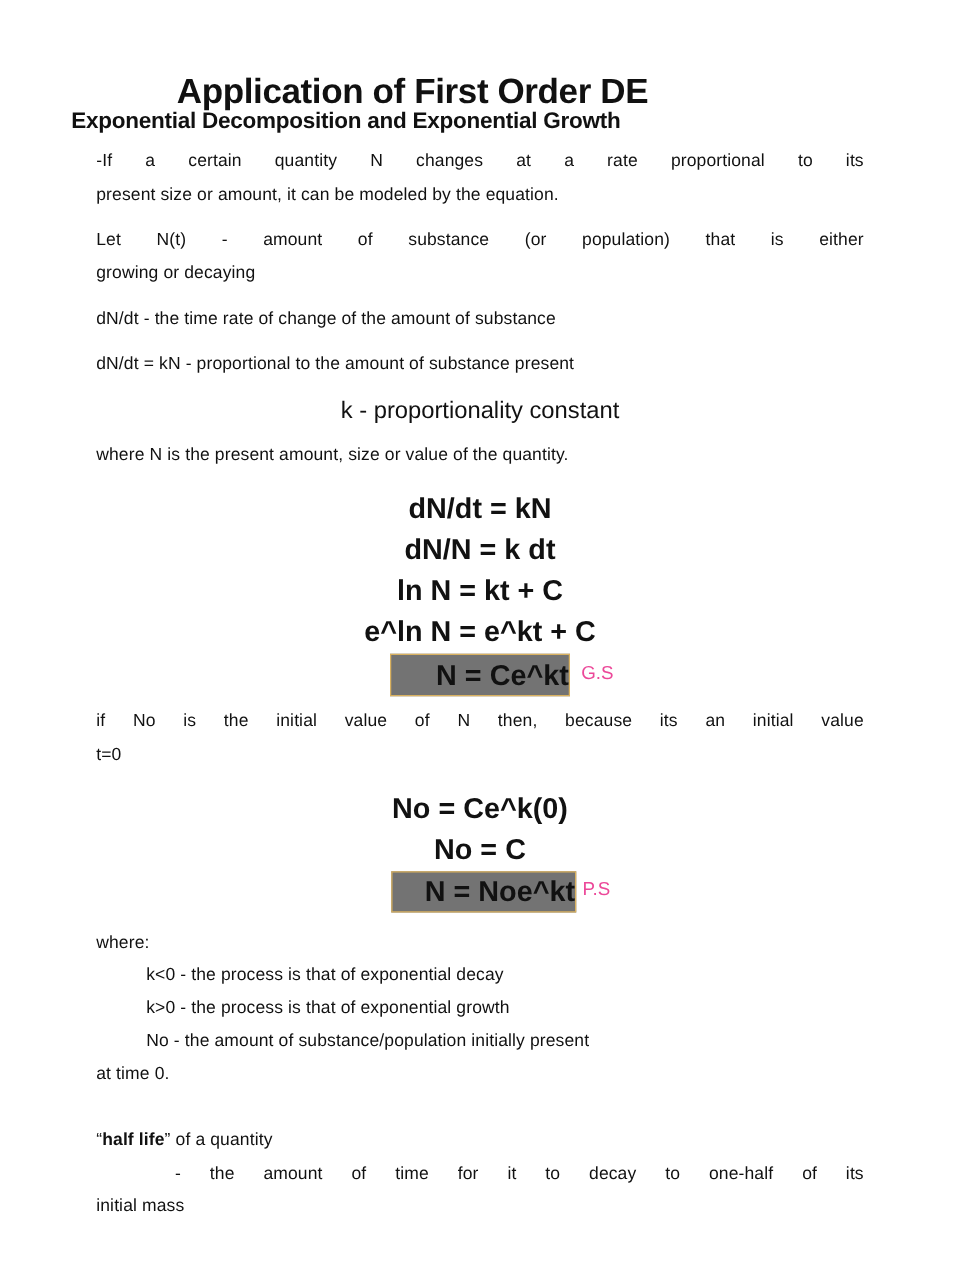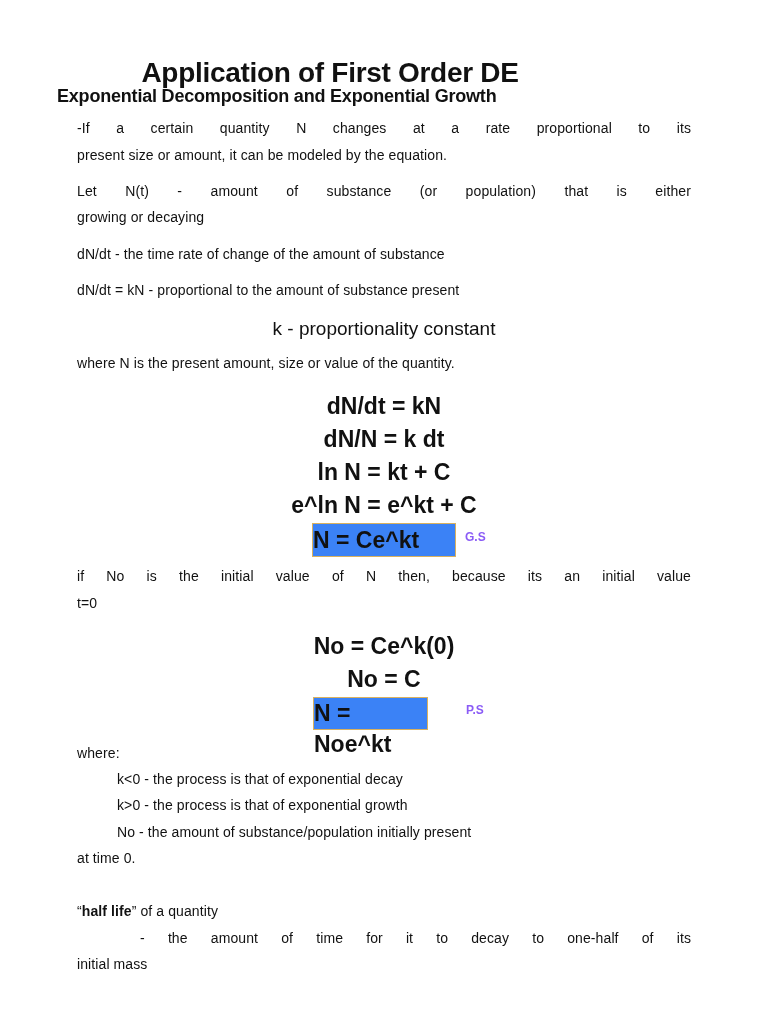--- a/index.html
+++ b/index.html
@@ -45,30 +45,30 @@
     }
     .eq {
       left: 0; width: 768px; text-align: center;
       font-size: 23px;
       font-weight: bold;
     }
     .boxed {
       position: absolute;
       border: 1.5px solid #d9b15f;
       box-sizing: border-box;
-      text-align: left;
+      text-align: right;
       font-size: 23px;
       font-weight: bold;
-      background: #3b82f6;
+      background: #737373;
     }
     .tag {
       position: absolute;
-      color: #8b5cf6;
-      font-size: 12px;
-      font-weight: bold;
+      color: #ec4899;
+      font-size: 15px;
+      font-weight: normal;
     }
     .indent { left: 117px; }
     .hl-bold { font-weight: bold; }
   </style>
 </head>
 <body>
 
 <h1 class="abs title">Application of First Order DE</h1>
 
 <div class="abs subtitle">Exponential Decomposition and Exponential Growth</div>
@@ -96,21 +96,21 @@
   <span>N = Ce^kt</span>
 </div>
 <div class="tag" style="left:465px; top:530px;">G.S</div>
 
 <div class="abs body-line justify" style="top:568px;">if No is the initial value of N then, because its an initial value</div>
 <div class="abs body-line" style="top:595px;">t=0</div>
 
 <div class="abs eq" style="top:633px;">No = Ce^k(0)</div>
 <div class="abs eq" style="top:666px;">No = C</div>
 
-<div class="boxed" style="left:313px; top:697px; width:115px; height:33px; line-height:31px;">
+<div class="boxed" style="left:313px; top:697px; width:148px; height:33px; line-height:31px;">
   <span>N = Noe^kt</span>
 </div>
 <div class="tag" style="left:466px; top:703px;">P.S</div>
 
 <div class="abs body-line" style="top:745px;">where:</div>
 <div class="abs body-line indent" style="top:771px;">k&lt;0 - the process is that of exponential decay</div>
 <div class="abs body-line indent" style="top:797px;">k&gt;0 - the process is that of exponential growth</div>
 <div class="abs body-line indent" style="top:824px;">No - the amount of substance/population initially present</div>
 <div class="abs body-line" style="top:850px;">at time 0.</div>
 

